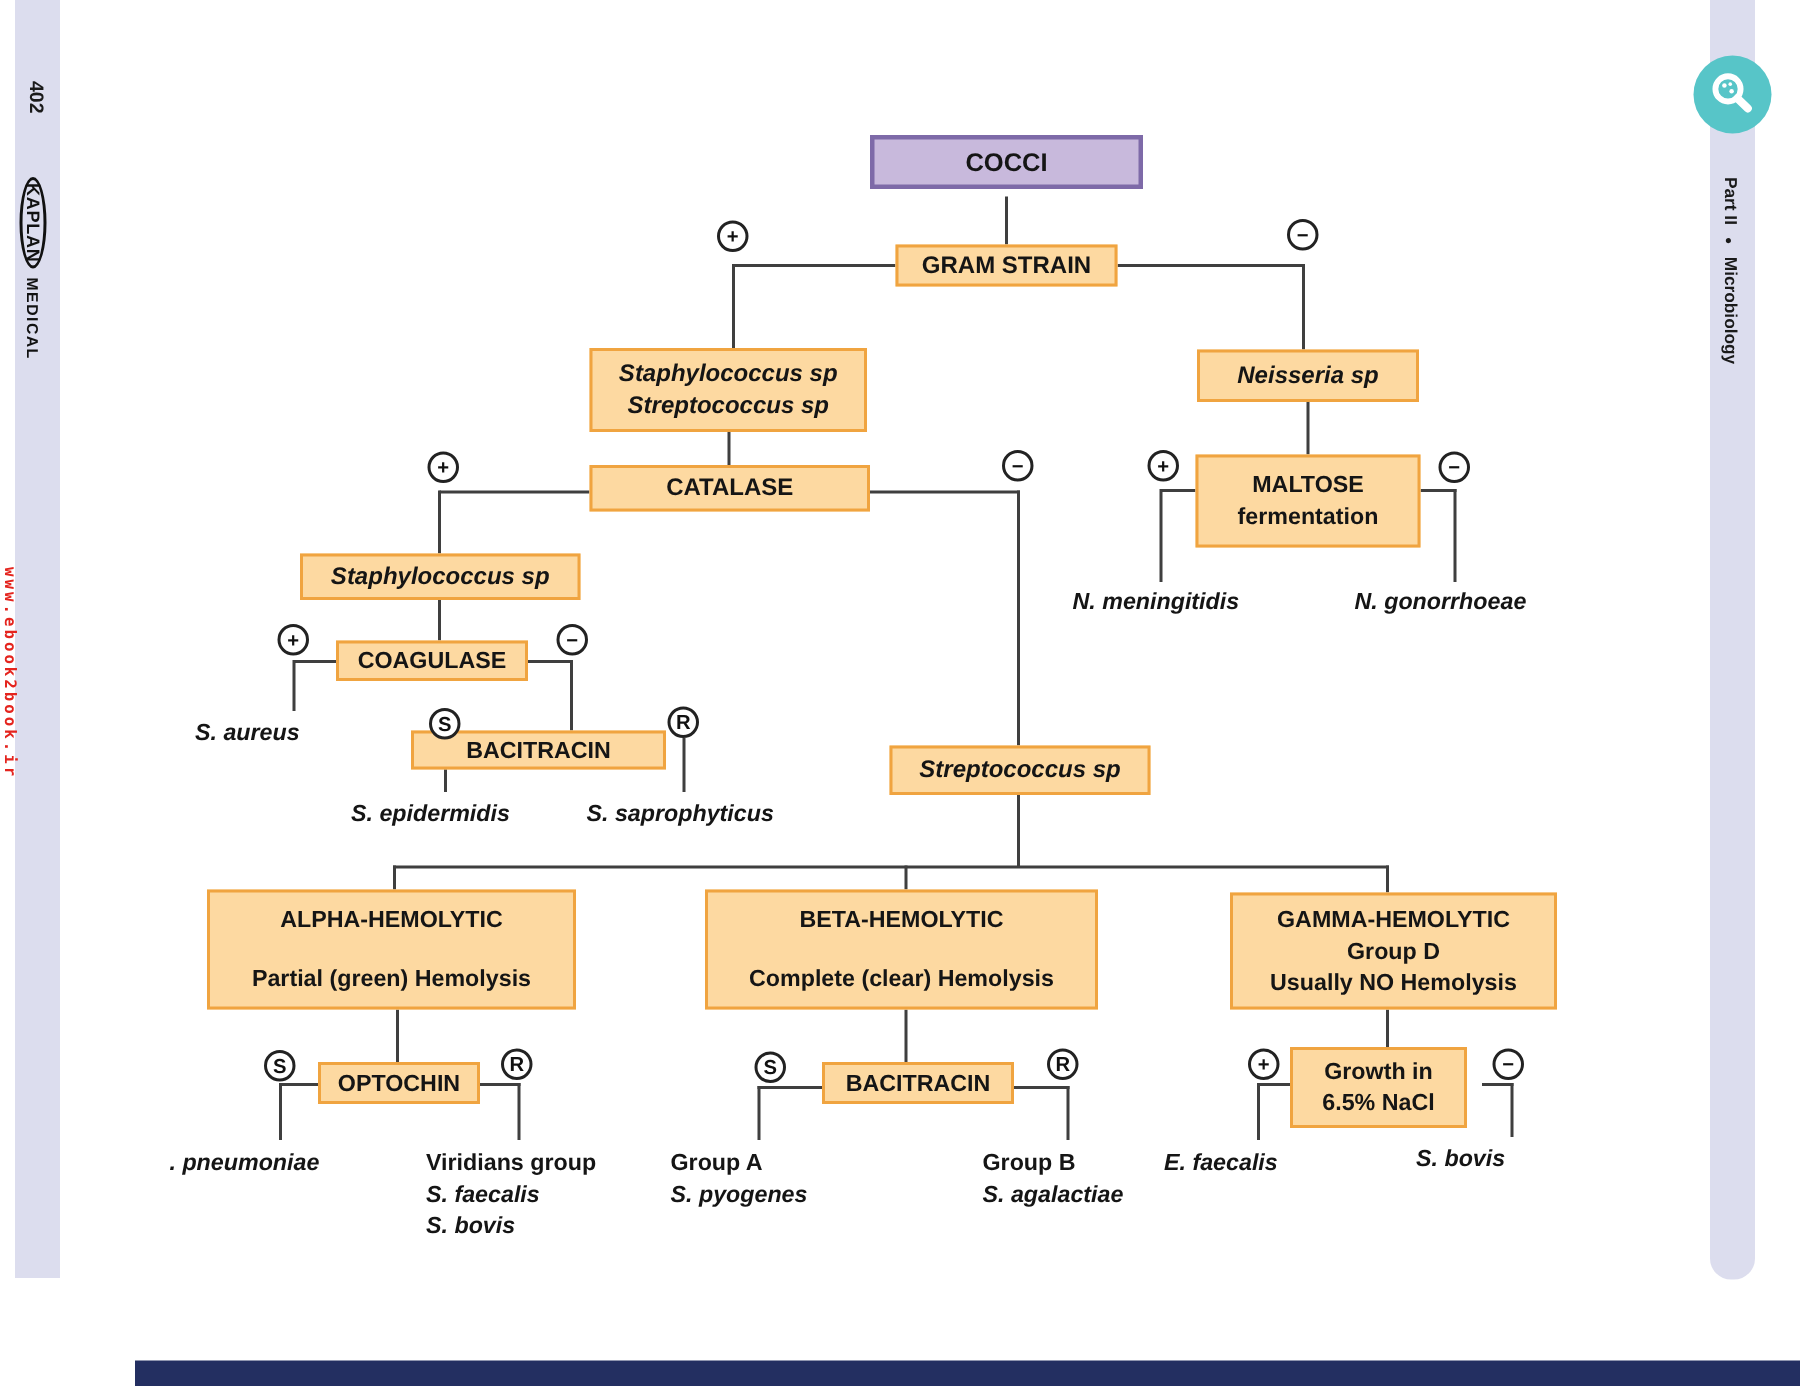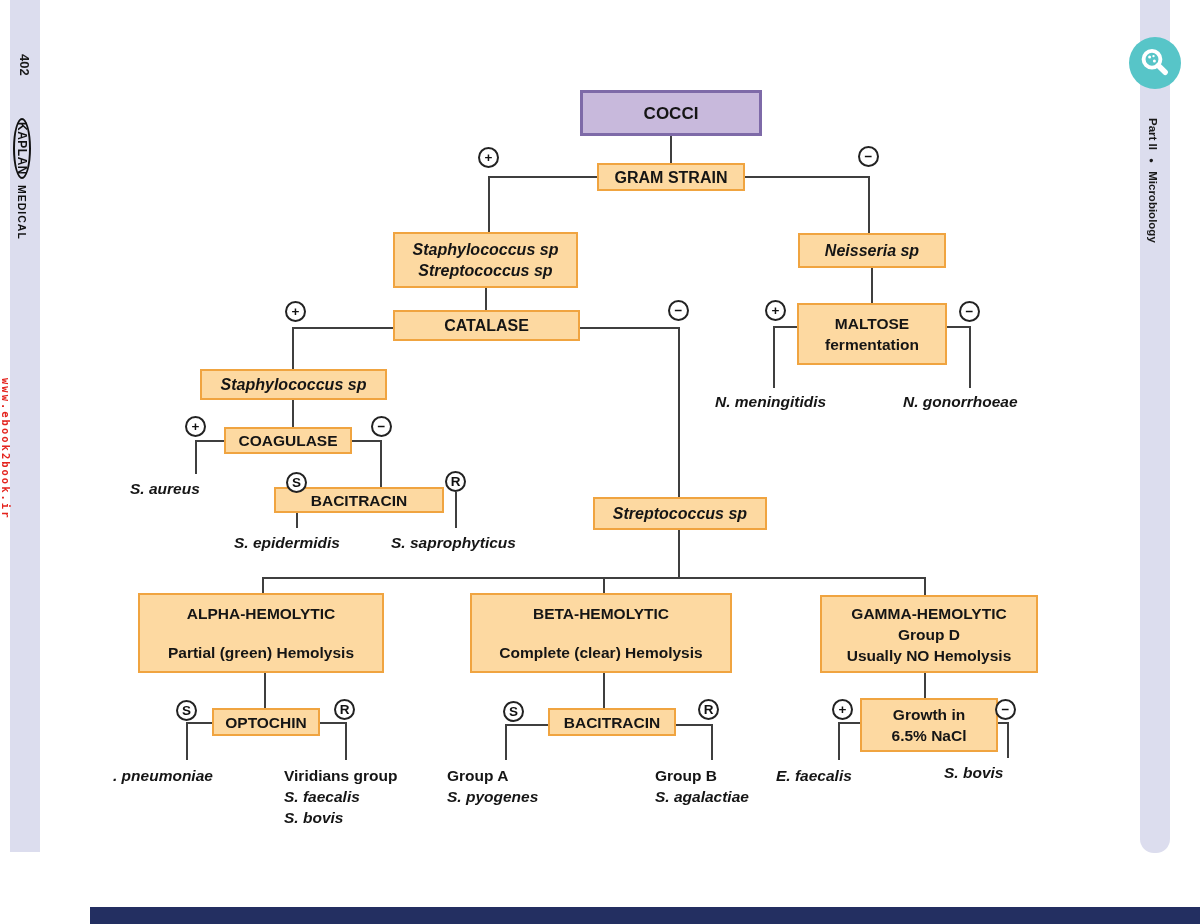--- a/index.html
+++ b/index.html
@@ -100,21 +100,21 @@
 <div class="ln" style="left:838px;top:722px;width:22px;height:2px"></div>
 <div class="ln" style="left:838px;top:722px;width:2px;height:38px"></div>
 <div class="ln" style="left:988px;top:722px;width:21px;height:2px"></div>
 <div class="ln" style="left:1007px;top:722px;width:2px;height:36px"></div>
 <div class="ln" style="left:774px;top:326px;width:23px;height:2px"></div>
 <div class="ln" style="left:773px;top:326px;width:2px;height:62px"></div>
 <div class="ln" style="left:947px;top:326px;width:24px;height:2px"></div>
 <div class="ln" style="left:969px;top:326px;width:2px;height:62px"></div>
 <div class="ln" style="left:871px;top:268px;width:2px;height:35px"></div>
 
-<div class="box purple" style="left:580px;top:90px;width:182px;height:46px">
+<div class="box purple" style="left:580px;top:90px;width:182px;height:36px">
   <span>COCCI</span>
 </div>
 <div class="box" style="left:597px;top:163px;width:148px;height:28px;font-size:16px">
   <span>GRAM STRAIN</span>
 </div>
 <div class="box it" style="left:393px;top:232px;width:185px;height:56px;font-size:16px">
   <span>Staphylococcus sp</span>
   <span>Streptococcus sp</span>
 </div>
 <div class="box" style="left:393px;top:310px;width:187px;height:31px;font-size:16px">
@@ -144,21 +144,21 @@
   <span>GAMMA-HEMOLYTIC</span>
   <span>Group D</span>
   <span>Usually NO Hemolysis</span>
 </div>
 <div class="box" style="left:212px;top:708px;width:108px;height:28px">
   <span>OPTOCHIN</span>
 </div>
 <div class="box" style="left:548px;top:708px;width:128px;height:28px">
   <span>BACITRACIN</span>
 </div>
-<div class="box" style="left:860px;top:698px;width:138px;height:54px">
+<div class="box" style="left:860px;top:698px;width:118px;height:54px">
   <span>Growth in</span>
   <span>6.5% NaCl</span>
 </div>
 <div class="box it" style="left:798px;top:233px;width:148px;height:35px;font-size:16px">
   <span>Neisseria sp</span>
 </div>
 <div class="box" style="left:797px;top:303px;width:150px;height:62px">
   <span>MALTOSE</span>
   <span>fermentation</span>
 </div>

